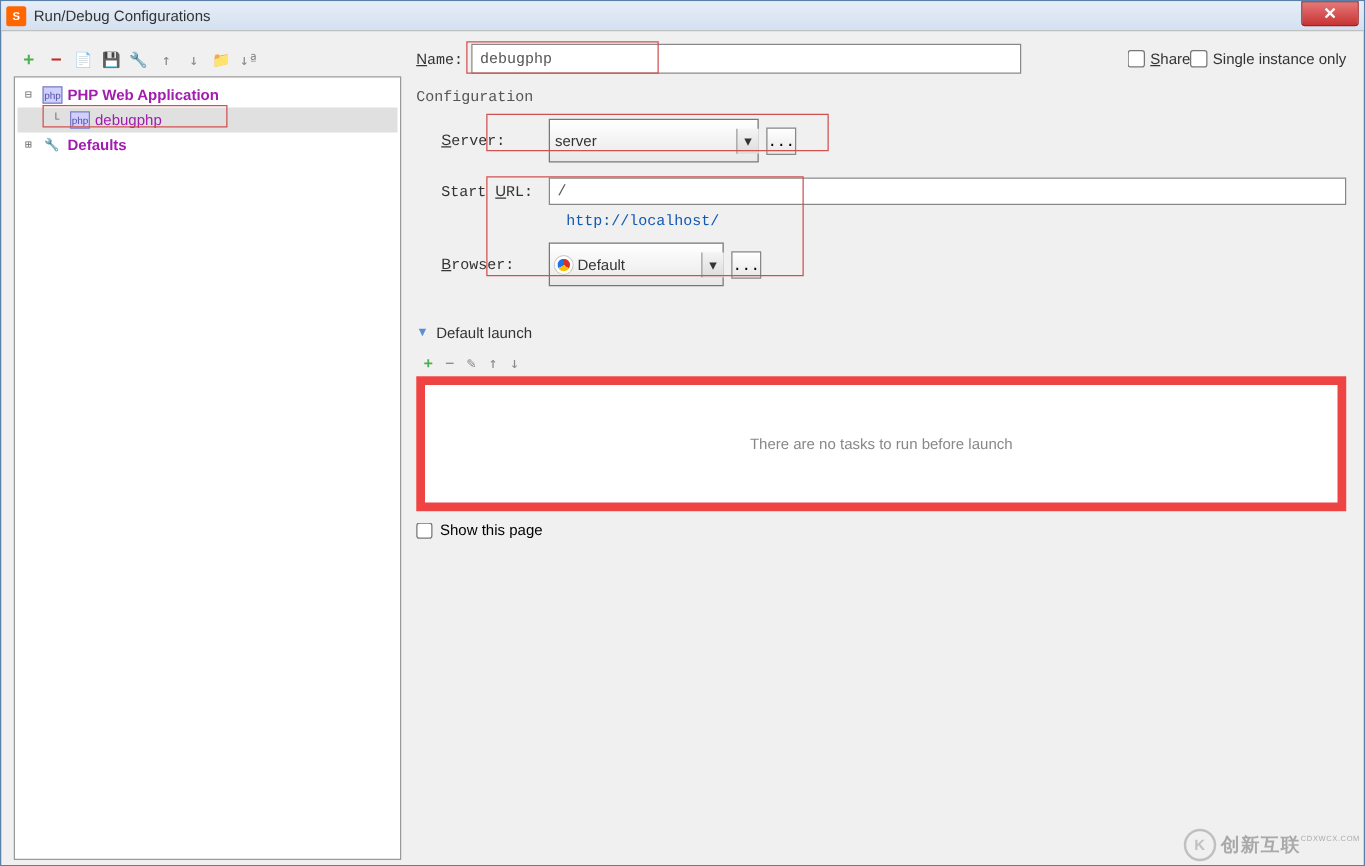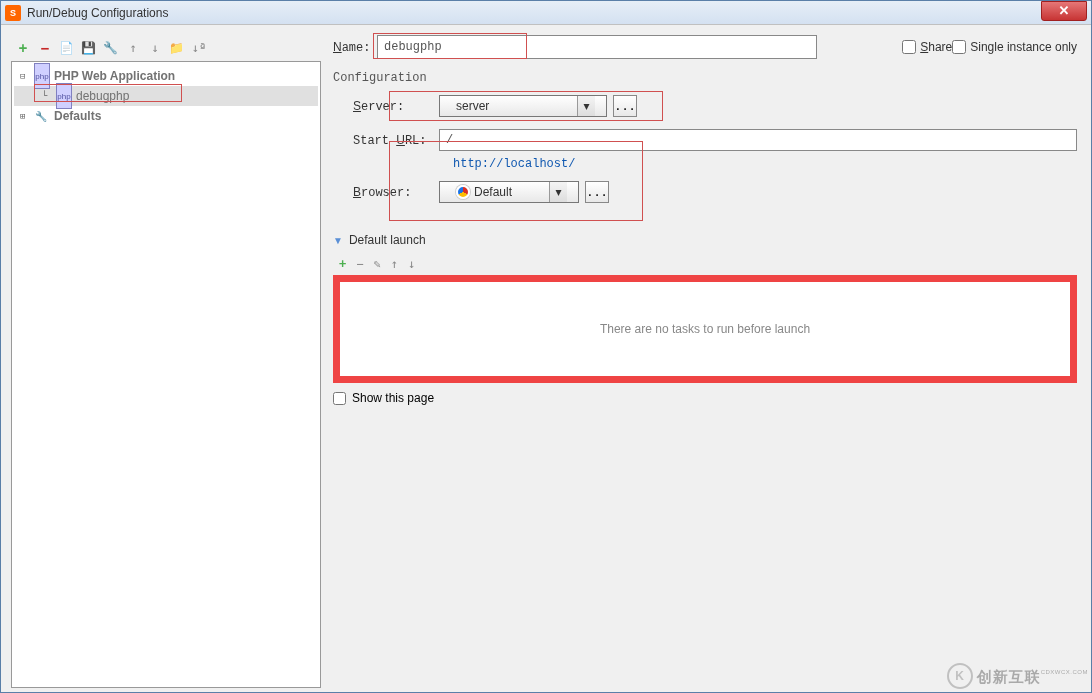--- a/index.html
+++ b/index.html
@@ -17,40 +17,40 @@
 .tb-remove{color:#c62828;font-weight:bold;font-size:14px}
 .tb-copy{color:#888}
 .tb-gray{color:#888}
 .tb-folder{color:#b8860b}
 .tree{flex:1;background:#fff;border:1px solid #999;padding:4px 2px;overflow:auto}
 .tree-node{display:flex;align-items:center;height:20px;padding:0 4px;gap:4px;cursor:pointer}
 .tree-node.l1{padding-left:6px}
 .tree-node.l2{padding-left:28px}
 .tree-node.l1b{padding-left:6px}
 .tree-toggle{width:10px;color:#666;font-family:monospace;font-size:9px}
-.tree-icon{width:16px;height:26px;font-size:10px;display:flex;align-items:center;justify-content:center}
+.tree-icon{width:16px;height:14px;font-size:10px;display:flex;align-items:center;justify-content:center}
 .tree-icon.php{background:#d0d0ff;color:#5050a0;font-size:8px;border:1px solid #8080c0}
 .tree-icon.tool{color:#888}
-.tree-label{color:#737373}
+.tree-label{color:#a21caf}
 .tree-node.bold .tree-label{font-weight:bold}
 .tree-node.selected{background:#e0e0e0}
 .hl-red{border:1px solid #d05050;position:absolute;pointer-events:none}
 .main{flex:1;display:flex;flex-direction:column;padding:0 4px;position:relative}
 .row{display:flex;align-items:center;margin-bottom:12px}
 .lbl{font-family:"Courier New",monospace;font-size:12px;color:#333}
 .lbl u{text-decoration:underline}
 .name-row .lbl{width:44px}
 .name-input{flex:1;max-width:440px;height:24px;border:1px solid #888;padding:0 6px;font-family:"Courier New",monospace;color:#555}
 .chk{display:flex;align-items:flex-end;gap:4px;font-family:"Courier New",monospace;color:#333}
 .chk input{width:14px;height:14px}
 .fieldset-title{font-family:"Courier New",monospace;color:#555;margin-bottom:10px}
 .config{padding-left:20px;margin-bottom:18px}
 .config .row{gap:6px}
 .config .lbl{width:80px}
-.select{height:22px;border:1px solid #777;background:linear-gradient(#fff,#e8e8e8);padding:0 16px;font-family:"Courier New",monospace;color:#333;position:relative;display:flex;align-items:center}
+.select{height:35px;border:1px solid #777;background:linear-gradient(#fff,#e8e8e8);padding:0 4px;font-family:"Courier New",monospace;color:#333;position:relative;display:flex;align-items:center}
 .select-arrow{width:18px;height:20px;border-left:1px solid #999;background:linear-gradient(#f4f4f4,#ddd);display:flex;align-items:center;justify-content:center;margin:-1px -5px -1px auto}
 .btn-dots{width:24px;height:22px;border:1px solid #888;background:linear-gradient(#fff,#e8e8e8);font-family:monospace;cursor:pointer}
 .start-url-input{flex:1;height:22px;border:1px solid #888;padding:0 6px;font-family:"Courier New",monospace;color:#555}
 .url-link{font-family:"Courier New",monospace;color:#1058b0;margin-left:100px}
 .browser-sel{display:flex;align-items:center;gap:4px}
 .chrome-icon{width:14px;height:14px;border-radius:50%;background:conic-gradient(#d93025 0 120deg,#fbbc04 120deg 240deg,#1a73e8 240deg 360deg);border:2px solid #fff;box-shadow:0 0 0 1px #ccc}
 .before-launch-hdr{display:flex;align-items:center;gap:6px;font-family:"Courier New",monospace;color:#333;margin-bottom:6px}
 .disclosure{color:#5a8fd6;font-size:10px}
 .launch-toolbar{display:flex;gap:10px;padding:4px 6px}
 .lt-btn{color:#888;cursor:pointer;font-family:monospace}

